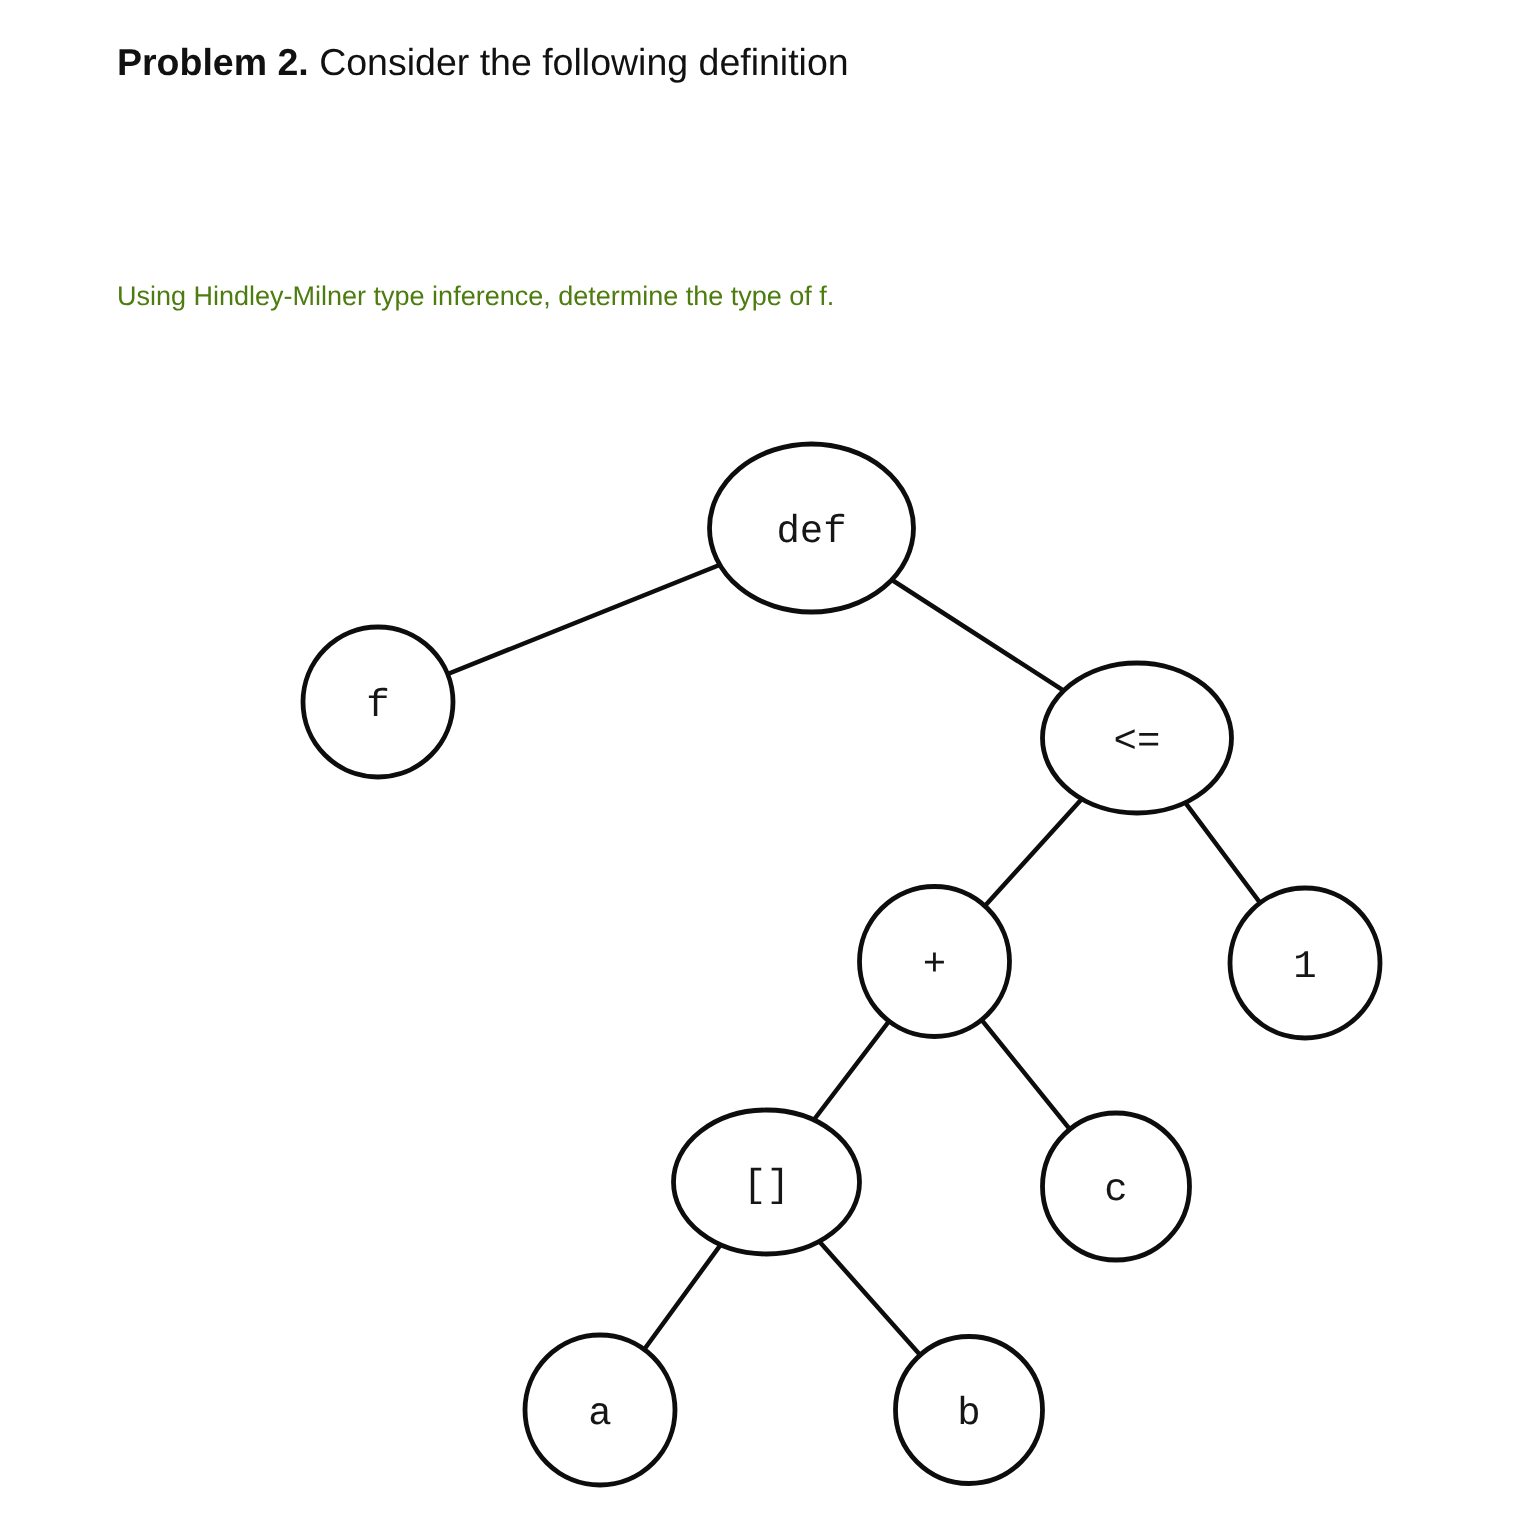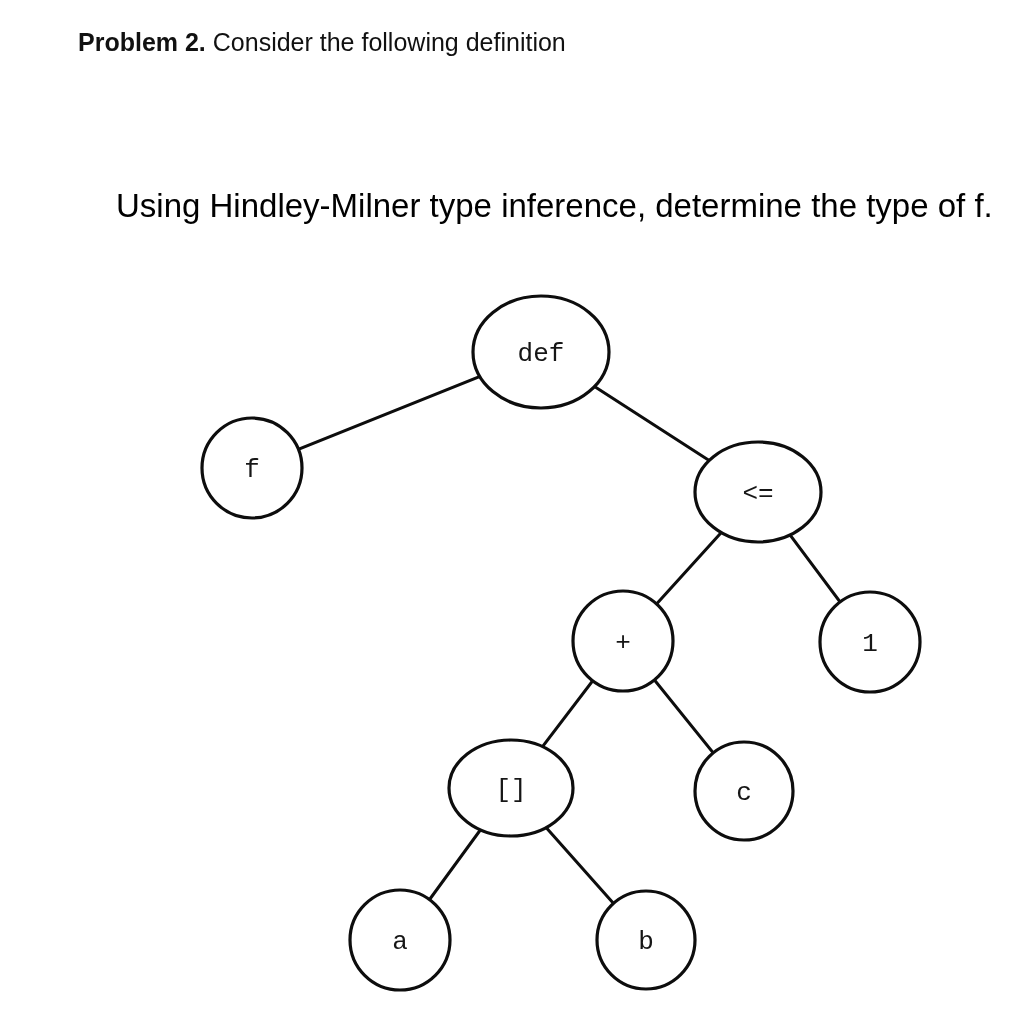--- a/index.html
+++ b/index.html
@@ -35,24 +35,23 @@
     font-family: "Liberation Mono", "DejaVu Sans Mono", monospace;
     font-size: 27px;
     letter-spacing: 0.5px;
     white-space: pre;
     color: #111111;
   }
   .question {
     position: absolute;
     left: 78px;
     top: 187px;
-    font-size: 33px;
+    font-size: 18px;
     white-space: nowrap;
-    color: #000000;
-    margin-left: 38px;
+    color: #4d7c0f;
   }
   svg.tree {
     position: absolute;
     left: 0;
     top: 0;
   }
   .edge {
     stroke: #0d0d0d;
     stroke-width: 3;
     stroke-linecap: round;

